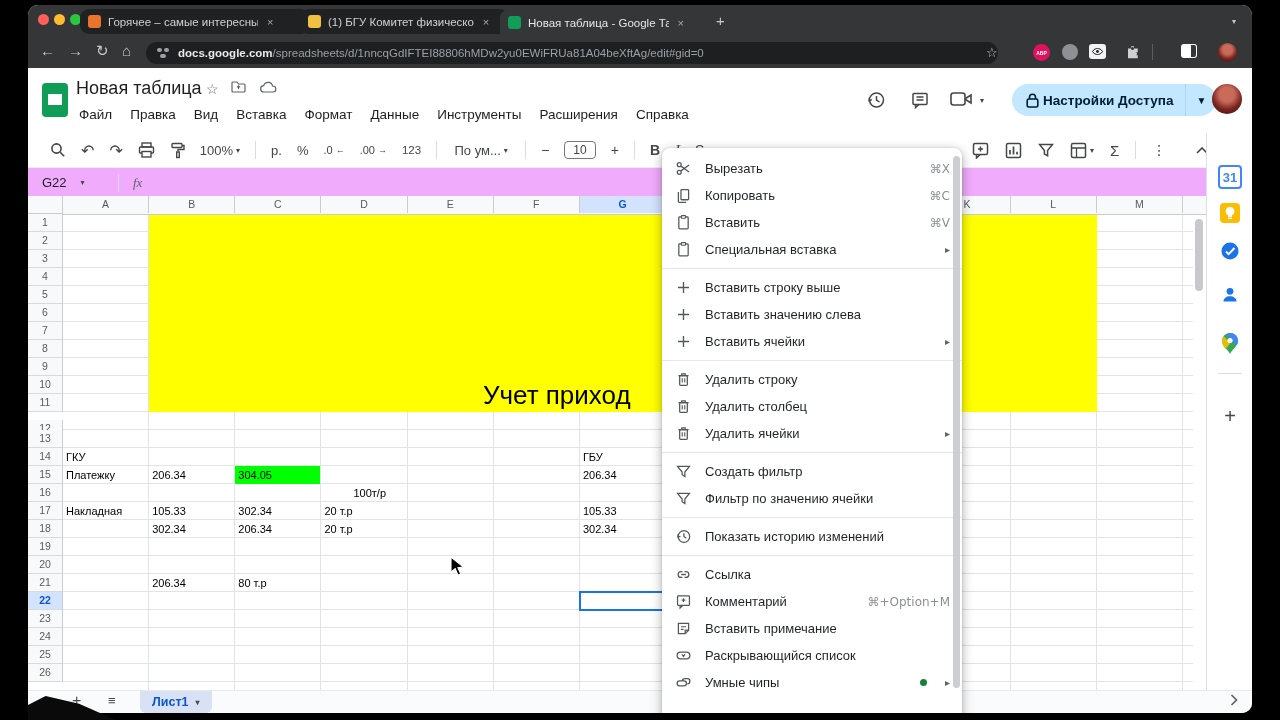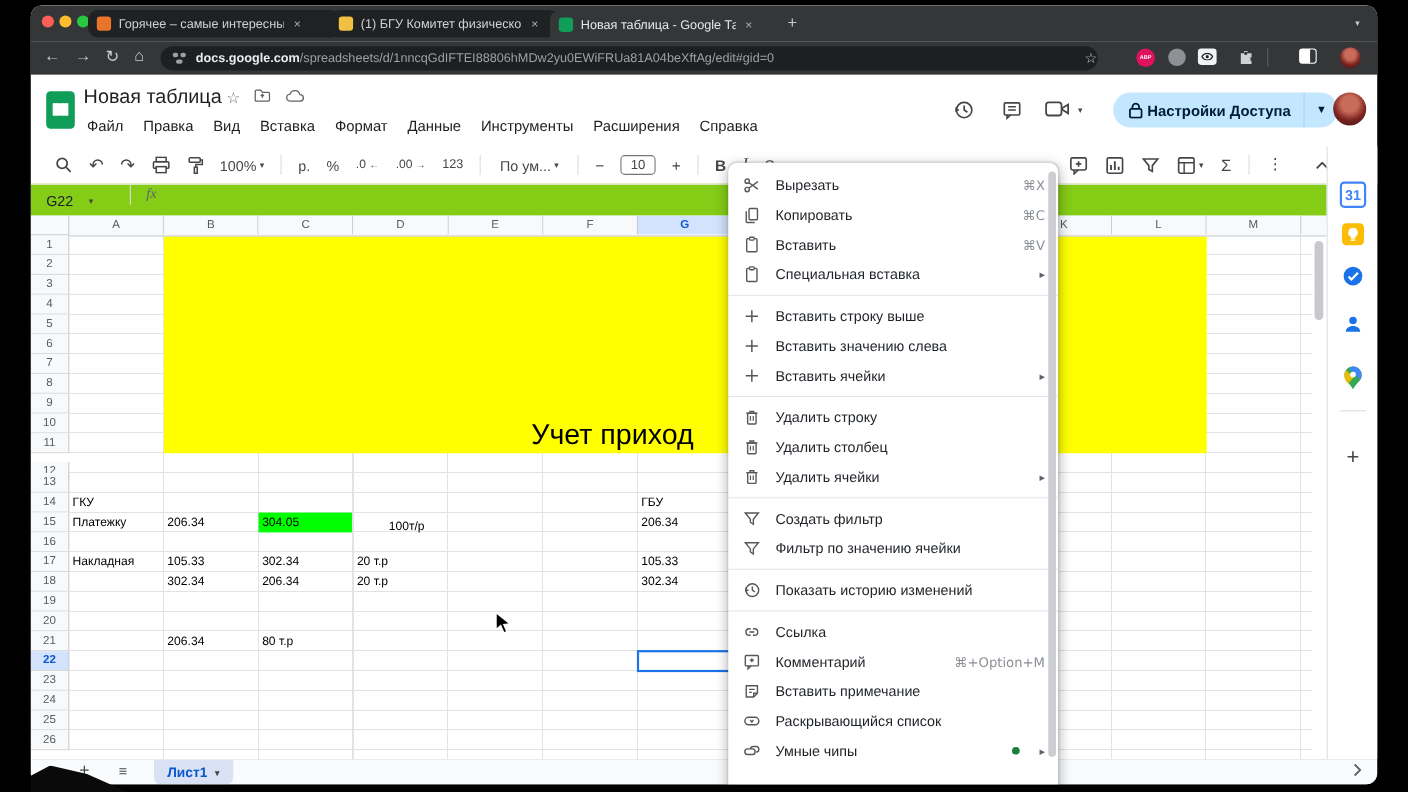--- a/index.html
+++ b/index.html
@@ -47,22 +47,22 @@
   .avatar{border-radius:50%;background:radial-gradient(circle at 50% 35%,#c96b5a 0 30%,#7a2420 60%,#3d0f10 100%);}
   
   #gtoolbar{position:absolute;left:0;top:128px;width:100%;height:34px;background:#fff;display:flex;
     align-items:center;padding-left:22px;gap:15px;color:#444746;font-size:13px;}
   .tsep{width:1px;height:18px;background:#dadce0;flex:0 0 auto;}
   .tbtn{flex:0 0 auto;display:flex;align-items:center;gap:3px;}
   .caret{font-size:8px;color:#444746;}
   #fontsize-box{border:1px solid #747775;border-radius:4px;padding:1px 8px;font-size:12px;}
   #tool-right{position:absolute;left:944px;top:0;height:34px;display:flex;align-items:center;gap:16px;}
   
-  #fbar{position:absolute;left:0;top:162px;width:100%;height:29px;background:#84cc16;border-top:1px solid #eceef0;
-    border-bottom:1px solid #e1e3e6;display:flex;font-size:13px;color:#202124;}
+  #fbar{position:absolute;left:0;top:162px;width:100%;height:29px;background:#f0abfc;border-top:1px solid #eceef0;
+    border-bottom:1px solid #e1e3e6;display:flex;align-items:center;font-size:13px;color:#202124;}
   #namebox{width:76px;padding-left:14px;display:flex;align-items:center;gap:14px;}
   #fx{font-style:italic;color:#5f6368;font-family:"Liberation Serif",serif;padding-left:14px;}
   .fsep{width:1px;height:18px;background:#dadce0;}
   
   #grid{position:absolute;left:0;top:191px;width:1178px;height:494px;background:#fff;overflow:hidden;}
   #gridlines{position:absolute;left:35px;top:18px;width:1130px;height:476px;
     background:
      repeating-linear-gradient(to bottom,transparent 0 17px,#e2e3e4 17px 18px),
      repeating-linear-gradient(to right,transparent 0 85.15px,#e2e3e4 85.15px 86.15px);}
   #colhdr{position:absolute;left:0;top:0;width:1178px;height:18px;background:#f8f9fa;border-bottom:1px solid #c9cdd1;}
@@ -378,21 +378,21 @@
         <div class="rowcell" style="top: 432px;">24</div>
         <div class="rowcell" style="top: 450px;">25</div>
         <div class="rowcell" style="top: 468px;">26</div>
       </div>
     <div id="cells">
         <div class="cell" style="left: 35px; top: 252px; width: 82.15px;">ГКУ</div>
         <div class="cell" style="left: 551.9px; top: 252px; width: 82.15px;">ГБУ</div>
         <div class="cell" style="left: 35px; top: 270px; width: 82.15px;">Платежку</div>
         <div class="cell" style="left: 121.15px; top: 270px; width: 82.15px;">206.34</div>
         <div class="cell" style="left: 207.3px; top: 270px; width: 82.15px; background: rgb(0, 255, 0);">304.05</div>
-        <div class="cell" style="left: 293.45px; top: 274px; width: 82.15px; padding-left: 32px;">100т/р</div>
+        <div class="cell" style="left: 293.45px; top: 288px; width: 82.15px; padding-left: 32px;">100т/р</div>
         <div class="cell" style="left: 551.9px; top: 270px; width: 82.15px;">206.34</div>
         <div class="cell" style="left: 35px; top: 306px; width: 82.15px;">Накладная</div>
         <div class="cell" style="left: 121.15px; top: 306px; width: 82.15px;">105.33</div>
         <div class="cell" style="left: 207.3px; top: 306px; width: 82.15px;">302.34</div>
         <div class="cell" style="left: 293.45px; top: 306px; width: 82.15px;">20 т.р</div>
         <div class="cell" style="left: 551.9px; top: 306px; width: 82.15px;">105.33</div>
         <div class="cell" style="left: 121.15px; top: 324px; width: 82.15px;">302.34</div>
         <div class="cell" style="left: 207.3px; top: 324px; width: 82.15px;">206.34</div>
         <div class="cell" style="left: 293.45px; top: 324px; width: 82.15px;">20 т.р</div>
         <div class="cell" style="left: 551.9px; top: 324px; width: 82.15px;">302.34</div>

